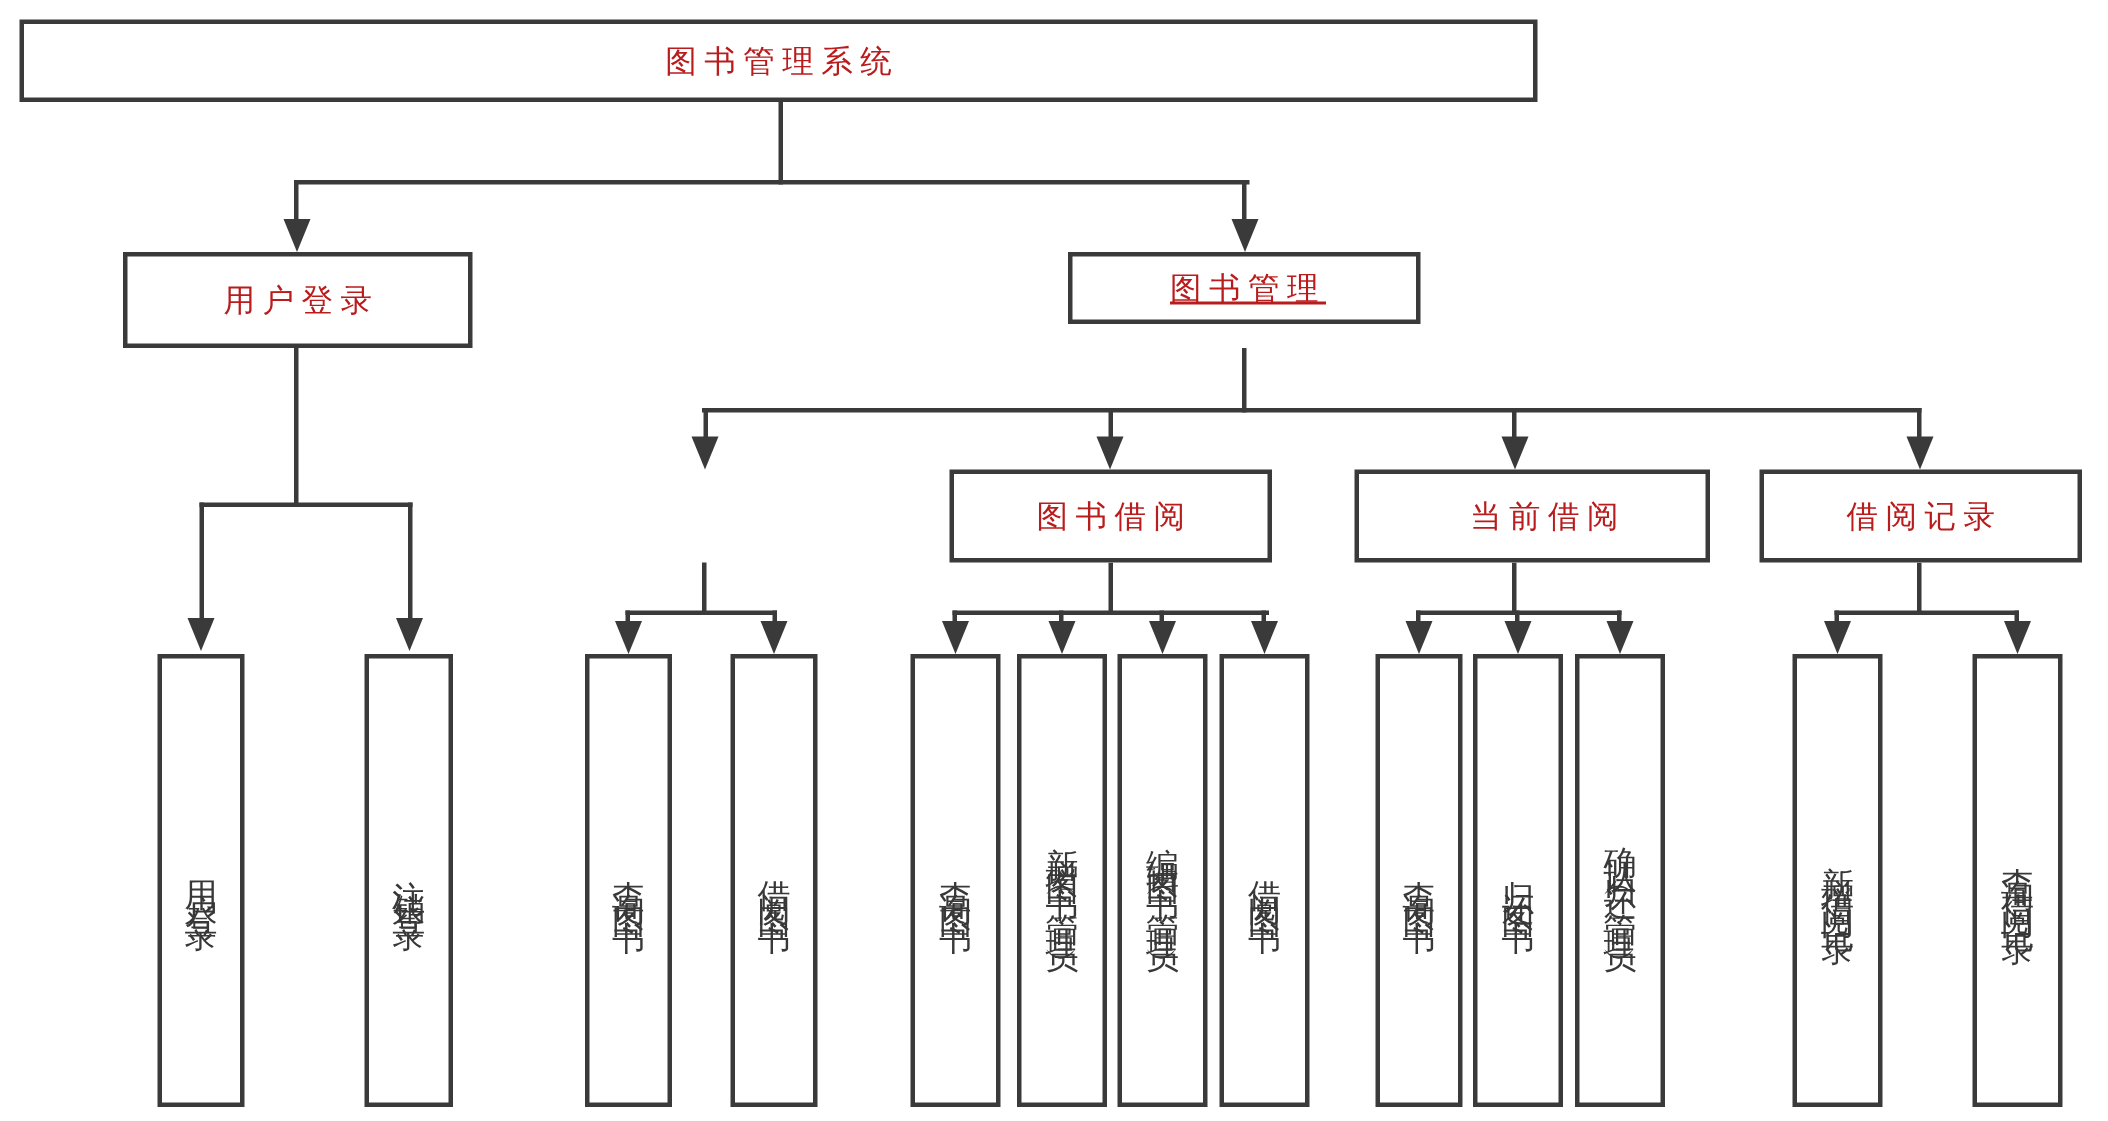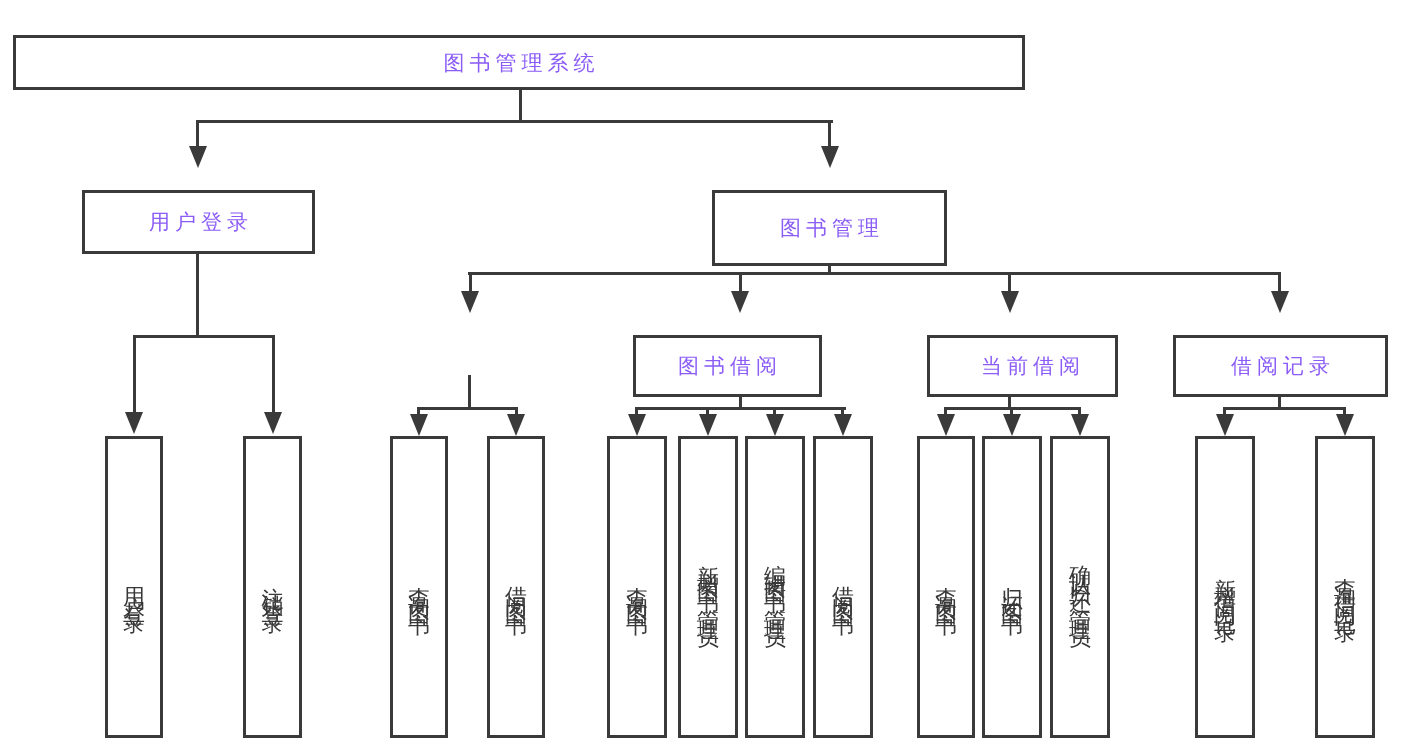--- a/index.html
+++ b/index.html
@@ -20,23 +20,22 @@
     position: absolute;
     box-sizing: border-box;
     border: 3px solid #3a3a3a;
     background: #ffffff;
     display: flex;
     align-items: center;
     justify-content: center;
     font-size: 21px;
     letter-spacing: 5px;
     text-indent: 5px;
-    color: #8b5cf6;
+    color: #b91c1c;
     z-index: 2;
-    margin-top: 22px;
   }
   .vbox {
     position: absolute;
     box-sizing: border-box;
     border: 3px solid #3a3a3a;
     background: #ffffff;
     display: flex;
     align-items: center;
     justify-content: center;
     writing-mode: vertical-rl;
@@ -137,24 +136,24 @@
   <div class="vline" style="left:1278px; top:375px; height:35px;"></div>
   <div class="hline" style="left:1223px; top:407px; width:123px;"></div>
   <div class="vline" style="left:1223px; top:407px; height:20px;"></div>
   <div class="arrowhead" style="left:1216px; top:414px;"></div>
   <div class="vline" style="left:1343px; top:407px; height:20px;"></div>
   <div class="arrowhead" style="left:1336px; top:414px;"></div>
 
   <div class="box" style="left:13px; top:13px; width:1012px; height:55px;">图书管理系统</div>
 
   <div class="box" style="left:82px; top:168px; width:233px; height:64px;">用户登录</div>
-  <div class="box" style="left:712px; top:168px; width:235px; height:76px;">图书管理</div>
+  <div class="box" style="left:712px; top:168px; width:235px; height:48px;text-decoration:underline;">图书管理</div>
 
-  <div class="box" style="left:633px; top:313px; width:189px; height:62px;">图书借阅</div>
-  <div class="box" style="left:927px; top:313px; width:191px; height:62px;padding-left:16px;">当前借阅</div>
+  <div class="box" style="left:633px; top:313px; width:215px; height:62px;">图书借阅</div>
+  <div class="box" style="left:903px; top:313px; width:237px; height:62px;padding-left:16px;">当前借阅</div>
   <div class="box" style="left:1173px; top:313px; width:215px; height:62px;">借阅记录</div>
 
   <div class="vbox" style="left:105px; width:58px;">用户登录</div>
   <div class="vbox" style="left:243px; width:59px;">注销登录</div>
 
   <div class="vbox" style="left:390px; width:58px;">查询图书</div>
   <div class="vbox" style="left:487px; width:58px;">借阅图书</div>
 
   <div class="vbox" style="left:607px; width:60px;">查询图书</div>
   <div class="vbox" style="left:678px; width:60px;">新增图书（管理员）</div>

